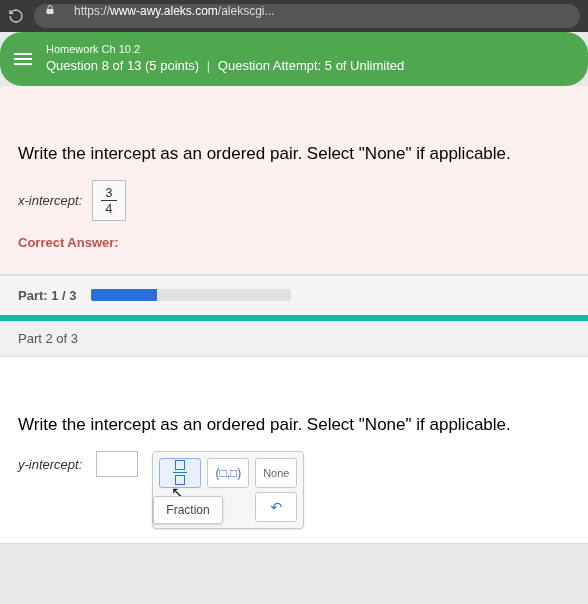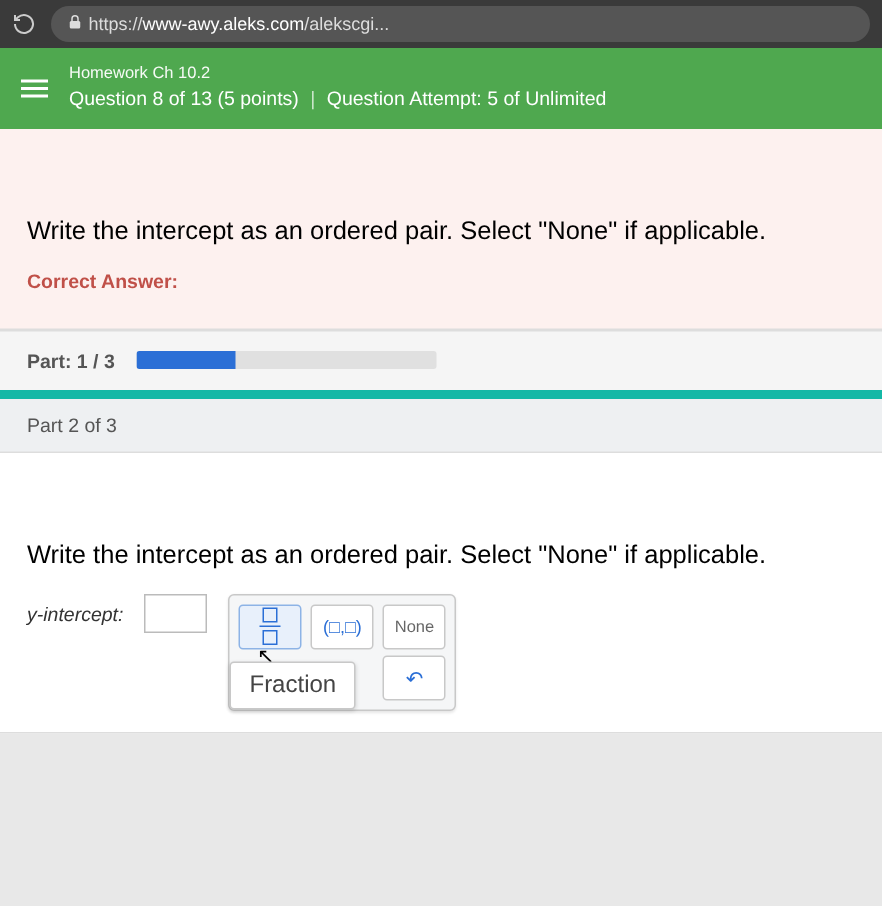--- a/index.html
+++ b/index.html
@@ -20,35 +20,35 @@
     padding: 0 8px;
     gap: 10px;
   }
   .browser-bar .ic { color: #ccc; display:flex; align-items:center; }
   .url-box {
     background: #555;
     border-radius: 14px;
     height: 24px;
     flex: 1;
     display: flex;
-    align-items: center;
     padding: 0 10px;
     color: #ddd;
     font-size: 12px;
-    gap:3px;
+    gap:18px;
   }
   .url-box .secure { color:#ddd; }
   .url-box .dom { color:#fff; }
   .green-header {
     background: #4fa84f;
     color: #fff;
     padding: 10px 14px;
     display: flex;
     align-items: center;
     gap: 14px;
+    border-radius: 22px;
   }
   .hamburger { display:flex; flex-direction:column; gap:3px; cursor:pointer;}
   .hamburger span { width:18px; height:2px; background:#fff; display:block;}
   .hdr-text { line-height:1.4; font-size:12px;}
   .hdr-text .hw { font-size:11px; opacity:.95;}
   .hdr-text .qline { font-size:13px;}
   .hdr-text .sep { opacity:.7; margin:0 4px;}
   .content { padding: 0; }
   .panel { background:#fff; padding:14px 18px; border-bottom:1px solid #ddd;}
   .panel.feedback { background:#fdf1ef; }
@@ -97,21 +97,21 @@
   }
   .tool-btn.sel { background:#e8f0fb; border-color:#8db3e6;}
   .tool-btn.none { color:#666; font-size:11px;justify-content:center;}
   .frac-icon { display:flex; flex-direction:column; align-items:center; line-height:1;}
   .frac-icon .s { width:10px; height:10px; border:1px solid #2b6fd6;}
   .frac-icon .bar { width:14px; height:1px; background:#2b6fd6; margin:2px 0;}
   .undo { font-size:14px;}
   .tooltip {
     position:absolute; top:44px; left:0px;
     background:#fff; border:1px solid #c8c8c8; border-radius:3px;
-    padding:6px 12px; font-size:16px; color:#444;
+    padding:6px 12px; font-size:12px; color:#444;
     box-shadow:0 1px 3px rgba(0,0,0,.15);
   }
   .tooltip::before{
     content:""; position:absolute; top:-6px; left:18px;
     border:6px solid transparent; border-bottom-color:#fff;
   }
   .cursor {
     position:absolute; left:18px; top:32px; font-size:14px; color:#000;
     pointer-events:none;
   }
@@ -152,20 +152,27 @@
       <span class="sep">|</span>
       <span>Question Attempt: 5 of Unlimited</span>
     </div>
   </div>
 </div>
 
 <div class="content">
 
   <div class="panel feedback">
     <div class="prompt">Write the intercept as an ordered pair. Select "None" if applicable.</div>
+    <div class="row">
+      <span class="lbl">x-intercept:</span>
+      <span class="frac-box">
+        <span class="num">3</span>
+        <span class="den">4</span>
+      </span>
+    </div>
     <div class="correct-h">Correct Answer:</div>
   </div>
 
   <div class="part-bar">
     <span>Part: 1 / 3</span>
     <div class="progress">
       <div class="fill" style="width: 33%;"></div>
     </div>
   </div>
 

